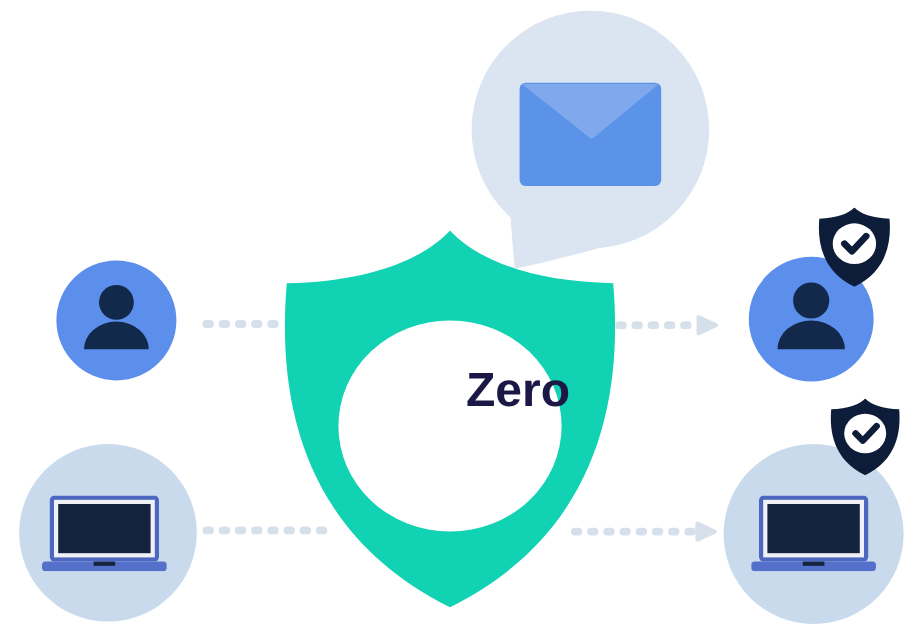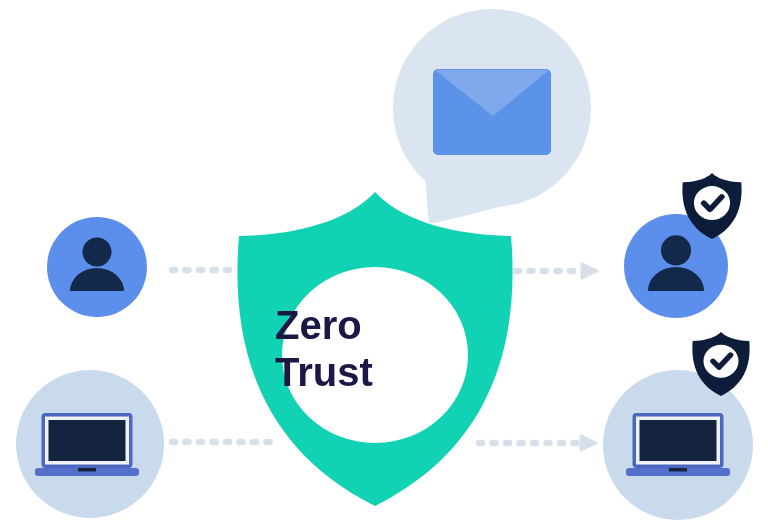--- a/index.html
+++ b/index.html
@@ -33,21 +33,21 @@
   .node{position:absolute;border-radius:50%;}
   .node-blue{background:var(--node_blue,#5C8EEC);}
   .node-light{background:var(--node_light,#C8DAEC);}
 
   .node svg{position:absolute;}
 
   
   .shield-label{
     position:absolute;
     left:275px; top:302px; width:200px;
-    text-align:left;
+    text-align:right;
     color:var(--label_navy,#1B1845);
     font-size:40px; font-weight:bold;
     line-height:47px;
     letter-spacing:0px;
   }
 
   
   .f-teal{fill:var(--shield_teal,#11D2B3);}
   .f-bubble{fill:var(--bubble_light,#DAE5F1);}
   .f-envelope{fill:var(--envelope_blue,#5B93E8);}
@@ -77,21 +77,20 @@
     </g>
   </svg>
 
   <svg class="abs" style="left:225px;top:186px;" width="300" height="326" viewBox="225 186 300 326">
     <path class="f-teal" d="M 375 192 C 352 217 305 235 239 236 C 231 330 250 444 375 506 C 500 444 519 330 511 236 C 445 235 398 217 375 192 Z"></path>
     <ellipse class="f-white" cx="375" cy="355" rx="93" ry="88"></ellipse>
   </svg>
 
   <div class="shield-label">
     <div>Zero</div>
-    <div>Trust</div>
   </div>
 
   <svg class="abs" style="left:166px;top:262px;" width="76" height="16" viewBox="0 0 76 16">
     <line class="s-dash" x1="6" y1="8" x2="72" y2="8" stroke-width="6.5" stroke-linecap="round" stroke-dasharray="3 10.5"></line>
   </svg>
 
   <svg class="abs" style="left:166px;top:434px;" width="118" height="16" viewBox="0 0 118 16">
     <line class="s-dash" x1="6" y1="8" x2="114" y2="8" stroke-width="6.5" stroke-linecap="round" stroke-dasharray="3 10.5"></line>
   </svg>
 

